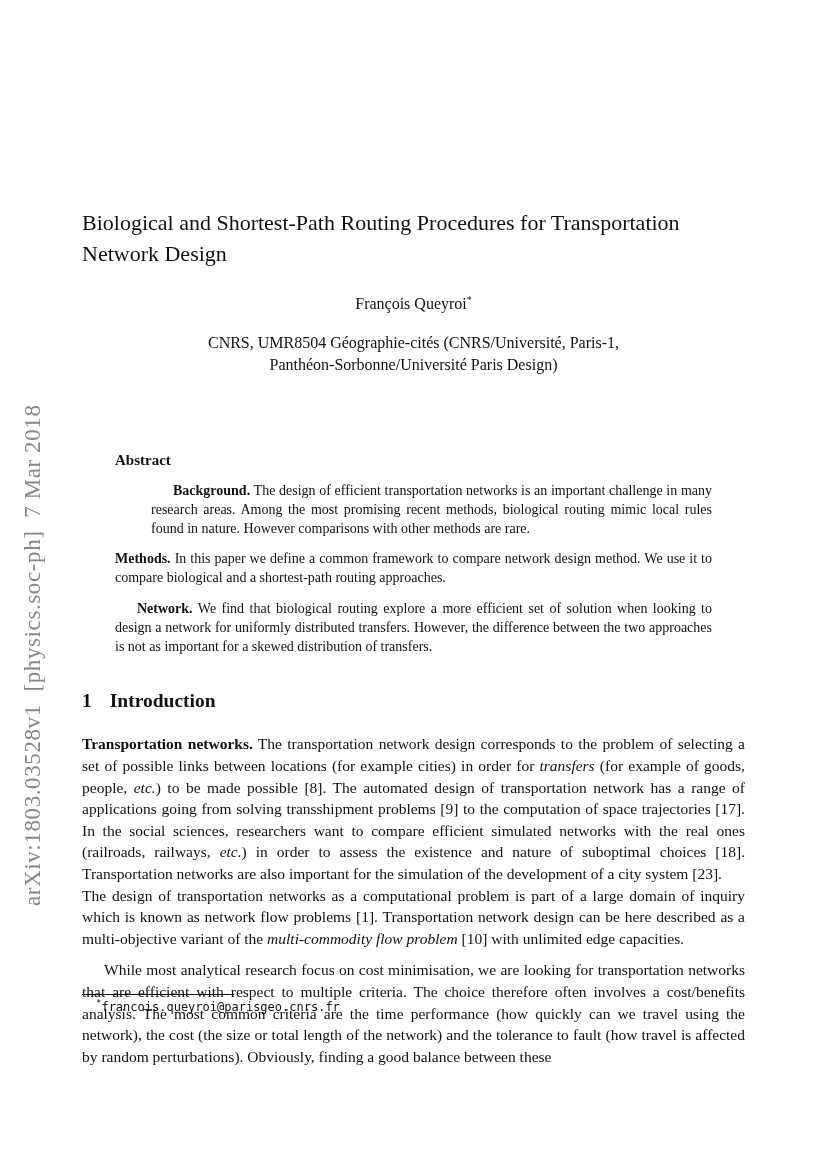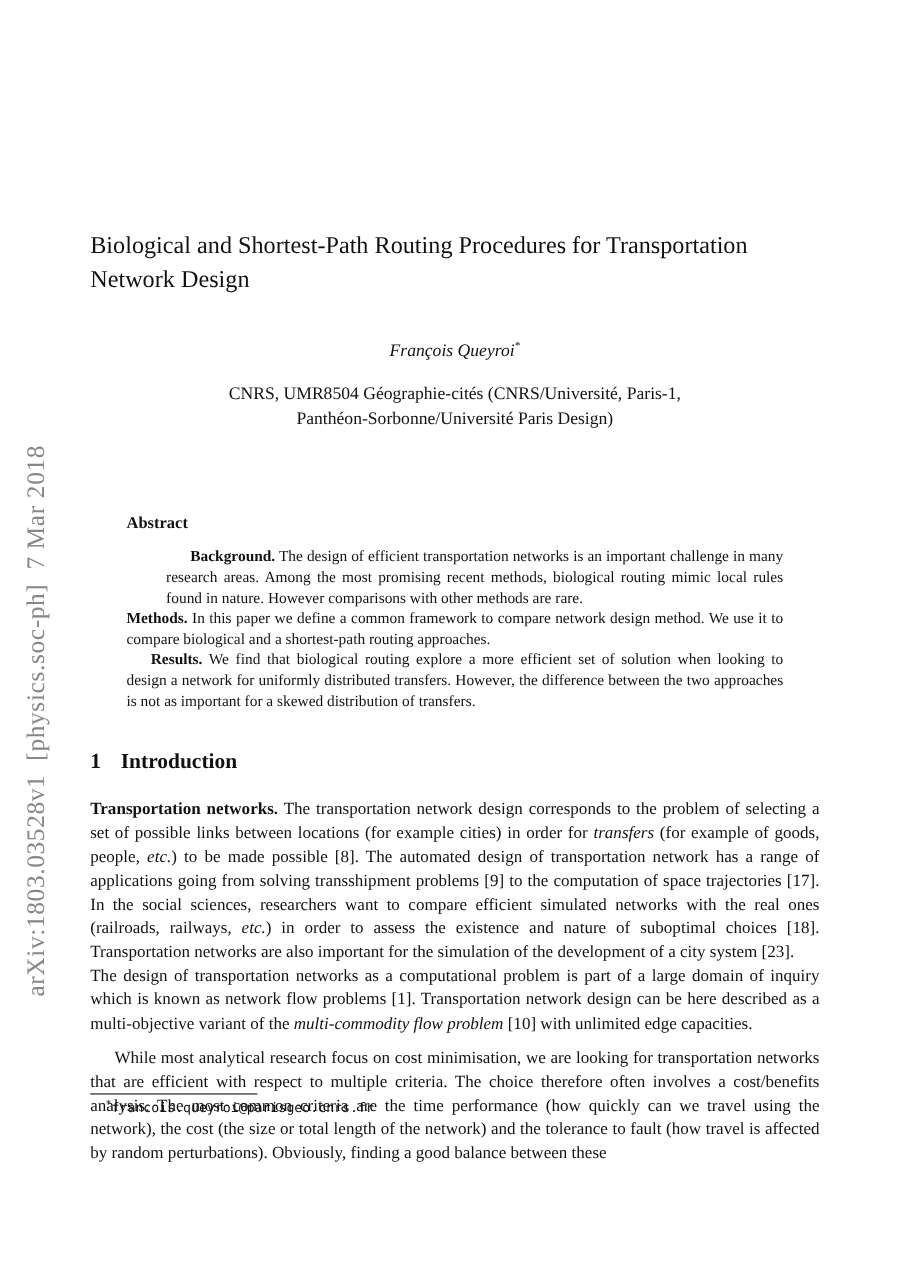--- a/index.html
+++ b/index.html
@@ -32,24 +32,23 @@
   }
   .title {
     margin: 207px auto 0;
     max-width: 700px;
     text-align: left;
     font-size: 22px;
     line-height: 31px;
     font-weight: 400;
   }
   .author {
-    margin-top: 42px;
+    margin-top: 26px;
     text-align: center;
     font-size: 16px;
-    font-style: italic;
   }
   sup.mark {
     font-size: 10px;
     vertical-align: super;
     line-height: 0;
   }
   .affiliation {
     margin-top: 19px;
     text-align: center;
     font-size: 16px;
@@ -60,20 +59,21 @@
   }
   .abstract-heading {
     text-align: left;
     font-weight: bold;
     font-size: 15px;
   }
   .abstract p {
     font-size: 14px;
     line-height: 18.8px;
     text-align: justify;
+    margin-top: 12px;
   }
   .abstract p.first { margin-top: 13px; margin-left: 36px; }
   .indent { text-indent: 22px; }
   .section-heading {
     margin-top: 34px;
     font-size: 19.5px;
     font-weight: bold;
   }
   .section-heading .sec-num { margin-right: 18px; }
   .body-text p {
@@ -119,21 +119,21 @@
 
     <div class="affiliation">
       <div>CNRS, UMR8504 Géographie-cités (CNRS/Université, Paris-1,</div>
       <div>Panthéon-Sorbonne/Université Paris Design)</div>
     </div>
 
     <div class="abstract">
       <div class="abstract-heading">Abstract</div>
       <p class="first indent"><span class="b">Background.</span><span> The design of efficient transportation networks is an important challenge in many research areas. Among the most promising recent methods, biological routing mimic local rules found in nature. However comparisons with other methods are rare.</span></p>
       <p><span class="b">Methods.</span><span> In this paper we define a common framework to compare network design method. We use it to compare biological and a shortest-path routing approaches.</span></p>
-      <p class="indent"><span class="b">Results.</span><span> We find that biological routing explore a more efficient set of solution when looking to design a network for uniformly distributed transfers. However, the difference between the two approaches is not as important for a skewed distribution of transfers.</span></p>
+      <p class="indent"><span class="b">Network.</span><span> We find that biological routing explore a more efficient set of solution when looking to design a network for uniformly distributed transfers. However, the difference between the two approaches is not as important for a skewed distribution of transfers.</span></p>
     </div>
 
     <h2 class="section-heading"><span class="sec-num">1</span><span>Introduction</span></h2>
 
     <div class="body-text">
       <p class="p-first"><span class="b">Transportation networks.</span><span> The transportation network design corresponds to the problem of selecting a set of possible links between locations (for example cities) in order for </span><span class="i">transfers</span><span> (for example of goods, people, </span><span class="i">etc.</span><span>) to be made possible [8]. The automated design of transportation network has a range of applications going from solving transshipment problems [9] to the computation of space trajectories [17]. In the social sciences, researchers want to compare efficient simulated networks with the real ones (railroads, railways, </span><span class="i">etc.</span><span>) in order to assess the existence and nature of suboptimal choices [18]. Transportation networks are also important for the simulation of the development of a city system [23].</span></p>
       <p><span>The design of transportation networks as a computational problem is part of a large domain of inquiry which is known as network flow problems [1]. Transportation network design can be here described as a multi-objective variant of the </span><span class="i">multi-commodity flow problem</span><span> [10] with unlimited edge capacities.</span></p>
       <p class="p-gap indent"><span>While most analytical research focus on cost minimisation, we are looking for transportation networks that are efficient with respect to multiple criteria. The choice therefore often involves a cost/benefits analysis. The most common criteria are the time performance (how quickly can we travel using the network), the cost (the size or total length of the network) and the tolerance to fault (how travel is affected by random perturbations). Obviously, finding a good balance between these</span></p>
     </div>
 

